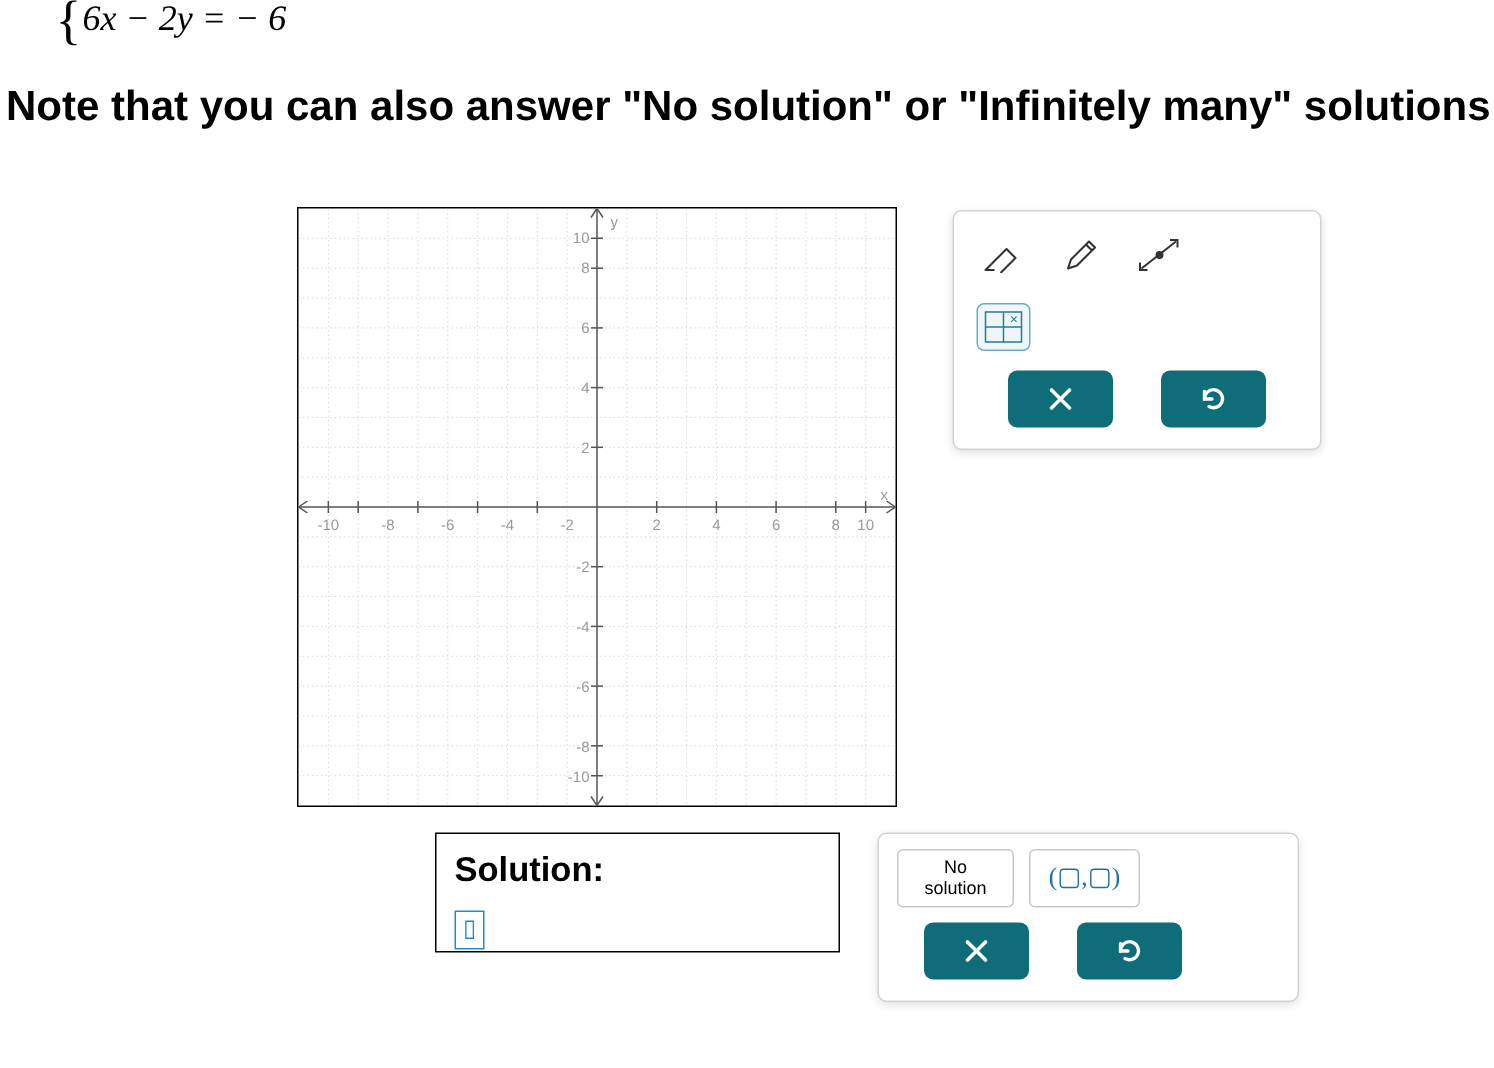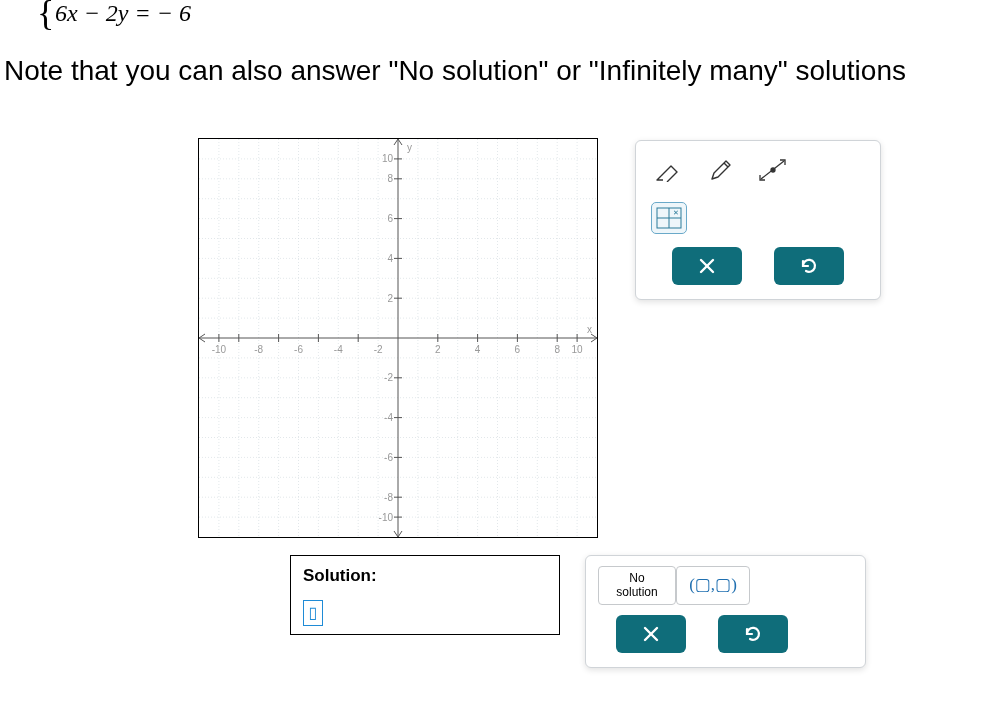--- a/index.html
+++ b/index.html
@@ -26,20 +26,21 @@
     left: -18px;
     font-size: 36px;
     font-style: normal;
   }
   .note {
     position: absolute;
     top: 55px;
     left: 4px;
     font-size: 28px;
     font-family: Verdana, Arial, sans-serif;
+    font-weight: bold;
   }
 
   
   .graph-wrap {
     position: absolute;
     top: 138px;
     left: 198px;
     width: 400px;
     height: 400px;
     border: 1px solid #000;
@@ -56,21 +57,21 @@
     top: 555px;
     left: 290px;
     width: 270px;
     height: 80px;
     border: 1px solid #000;
     padding: 10px 12px;
     box-sizing: border-box;
   }
   .solution-label {
     font-weight: bold;
-    font-size: 17px;
+    font-size: 23px;
     margin-bottom: 14px;
   }
   .placeholder-box {
     display: inline-block;
     width: 18px;
     height: 24px;
     border: 1px solid #1f8bd6;
     color: #1f8bd6;
     text-align: center;
     font-size: 16px;
@@ -129,20 +130,21 @@
     display: flex;
     align-items: center;
     justify-content: center;
     color: #fff;
     cursor: pointer;
   }
   .action-btn svg { stroke: #fff; }
 
   .chip-row {
     display: flex;
+    gap: 10px;
     margin-bottom: 10px;
     align-items: stretch;
   }
   .chip {
     border: 1px solid #c6c9cc;
     border-radius: 4px;
     padding: 4px 8px;
     font-size: 12px;
     text-align: center;
     min-width: 60px;

